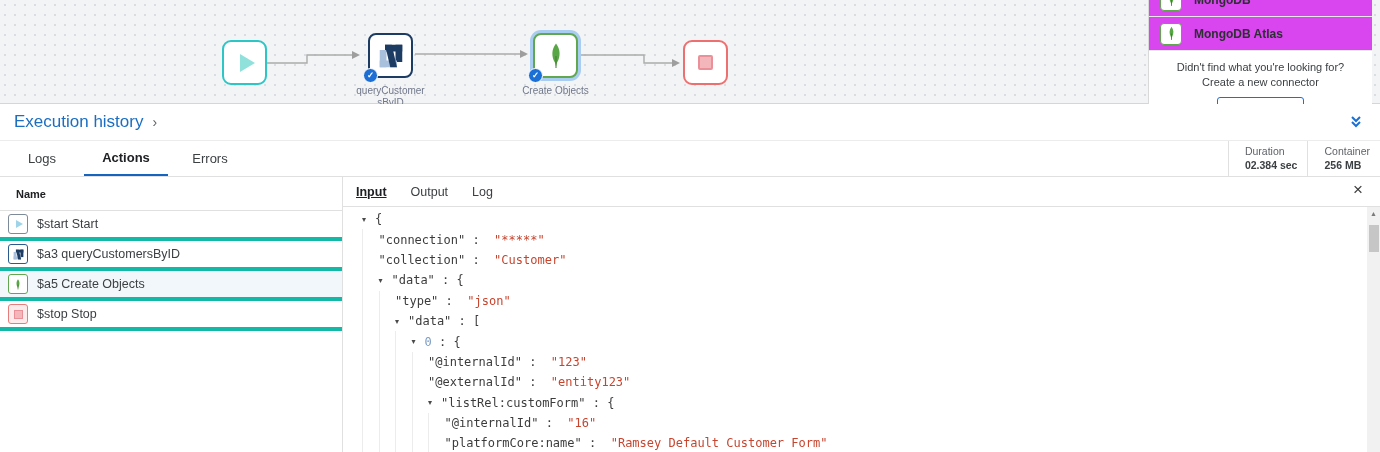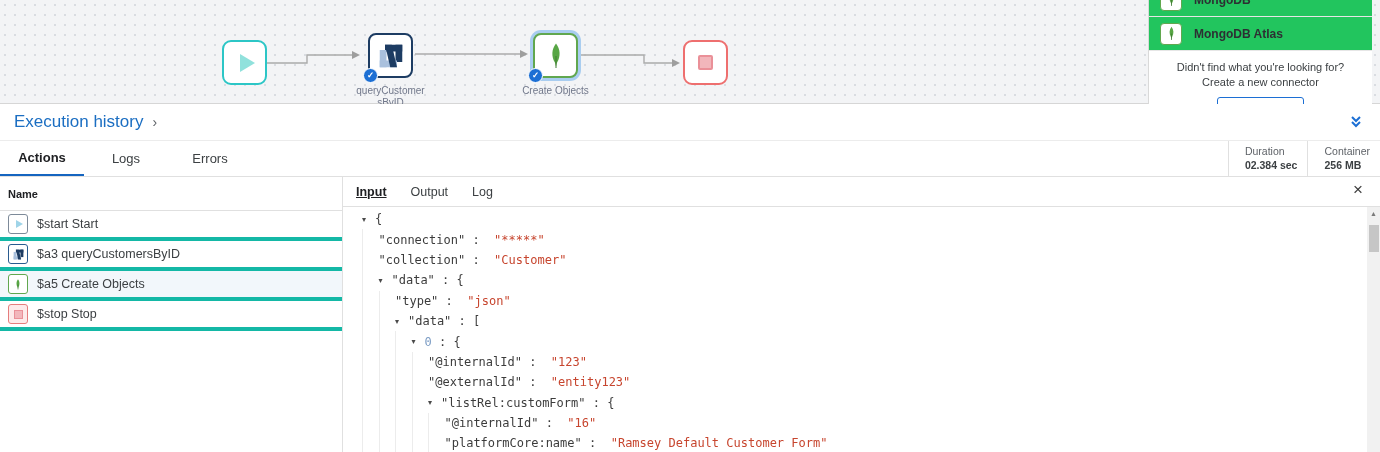--- a/index.html
+++ b/index.html
@@ -27,21 +27,21 @@
   .stop-sq{width:15px;height:15px;background:var(--stopf);border:2px solid #ea9098;border-radius:2px;}
   .badge{position:absolute;left:-7px;bottom:-7px;width:15px;height:15px;border-radius:50%;
     background:var(--badge);border:1.5px solid #fff;color:#fff;font-size:8.5px;font-weight:bold;
     display:flex;align-items:center;justify-content:center;line-height:1;}
   .node-label{position:absolute;top:50px;left:50%;transform:translateX(-50%);width:92px;text-align:center;
     font-size:10px;color:#70778a;line-height:1.2;}
 
   
   .cpanel{position:absolute;left:1148px;top:0;width:224px;height:104px;background:#fff;
     border-left:1px solid #d9d9d9;overflow:hidden;}
-  .crow{display:flex;align-items:center;height:34px;padding-left:11px;border-bottom:1px solid #e6e6e6;background:#22c55e;}
+  .crow{display:flex;align-items:center;height:34px;padding-left:11px;border-bottom:1px solid #e6e6e6;background:#d946ef;}
   .crow.clip{margin-top:-17px;}
   .cicon{width:22px;height:22px;border:1.5px solid var(--mongo);border-radius:4px;background:#fff;
     display:flex;align-items:center;justify-content:center;margin-right:12px;}
   .clabel{font-size:12px;font-weight:bold;color:#2d2f33;}
   .chelp{margin-top:9px;text-align:center;font-size:11px;color:#3c4043;line-height:1.35;}
   .cbtn{display:block;margin:7px auto 0;padding:5px 13px;background:#fff;border:1.5px solid var(--badge);
     border-radius:3px;color:var(--badge);font-size:11.5px;font-weight:bold;cursor:pointer;font-family:inherit;}
 
   
   .execbar{position:absolute;left:0;top:104px;width:1380px;height:36px;background:#fff;display:flex;align-items:center;}
@@ -57,21 +57,21 @@
     font-size:13px;color:#3c4043;cursor:pointer;}
   .tab.active{color:#202124;font-weight:bold;border-bottom:2px solid var(--underline);}
   .stats{position:absolute;right:0;top:0;height:100%;display:flex;}
   .stat{border-left:1px solid var(--div);padding:4px 10px 0 16px;min-width:66px;}
   .stat .sl{font-size:10.5px;color:#5f6368;}
   .stat .sv{font-size:10.5px;color:#3c4043;margin-top:2px;font-weight:bold;}
 
   
   .content{position:absolute;left:0;top:177px;width:1380px;height:275px;display:flex;}
   .leftpanel{width:343px;border-right:1px solid var(--div);background:#fff;}
-  .namehdr{height:34px;display:flex;align-items:center;padding-left:8px;border-bottom:1px solid var(--div);
+  .namehdr{height:34px;display:flex;align-items:center;padding-left:16px;border-bottom:1px solid var(--div);
     font-size:11px;font-weight:bold;color:#202124;}
   .lrow{height:30px;display:flex;align-items:center;padding-left:8px;border-bottom:4px solid #14b8a6;cursor:pointer;background:#fff;}
   .lrow.selected{background:var(--selrow);}
   .licon{width:20px;height:20px;border-radius:3px;background:#fff;display:flex;align-items:center;justify-content:center;margin-right:9px;flex:0 0 auto;}
   .licon.start{border:1.5px solid #7d8a99;}
   .ltri{width:0;height:0;border-left:7px solid #9fd4e8;border-top:4.5px solid transparent;border-bottom:4.5px solid transparent;margin-left:2px;}
   .licon.ns{border:1.5px solid #2a5b8f;}
   .licon.mongo{border:1.5px solid var(--mongo);}
   .licon.stop{border:1.5px solid #e57d7d;background:#fdeaea;}
   .lstop-sq{width:9px;height:9px;background:var(--stopf);border:1.5px solid #ea9098;}
@@ -172,22 +172,22 @@
     <a class="bc-link">Execution history</a>
     <span class="bc-sep">›</span>
     <svg class="dblchev" viewBox="0 0 16 16">
       <polyline points="4,3 8,7 12,3" fill="none" stroke="#1c6fd4" stroke-width="2"></polyline>
       <polyline points="4,8 8,12 12,8" fill="none" stroke="#1c6fd4" stroke-width="2"></polyline>
     </svg>
   </div>
 
   <div class="tabbar">
     <div class="tabs">
+      <div class="tab">Logs</div>
       <div class="tab active">Actions</div>
-      <div class="tab">Logs</div>
       <div class="tab">Errors</div>
     </div>
     <div class="stats">
       <div class="stat">
         <div class="sl">Duration</div>
         <div class="sv">02.384 sec</div>
       </div>
       <div class="stat">
         <div class="sl">Container</div>
         <div class="sv">256 MB</div>

